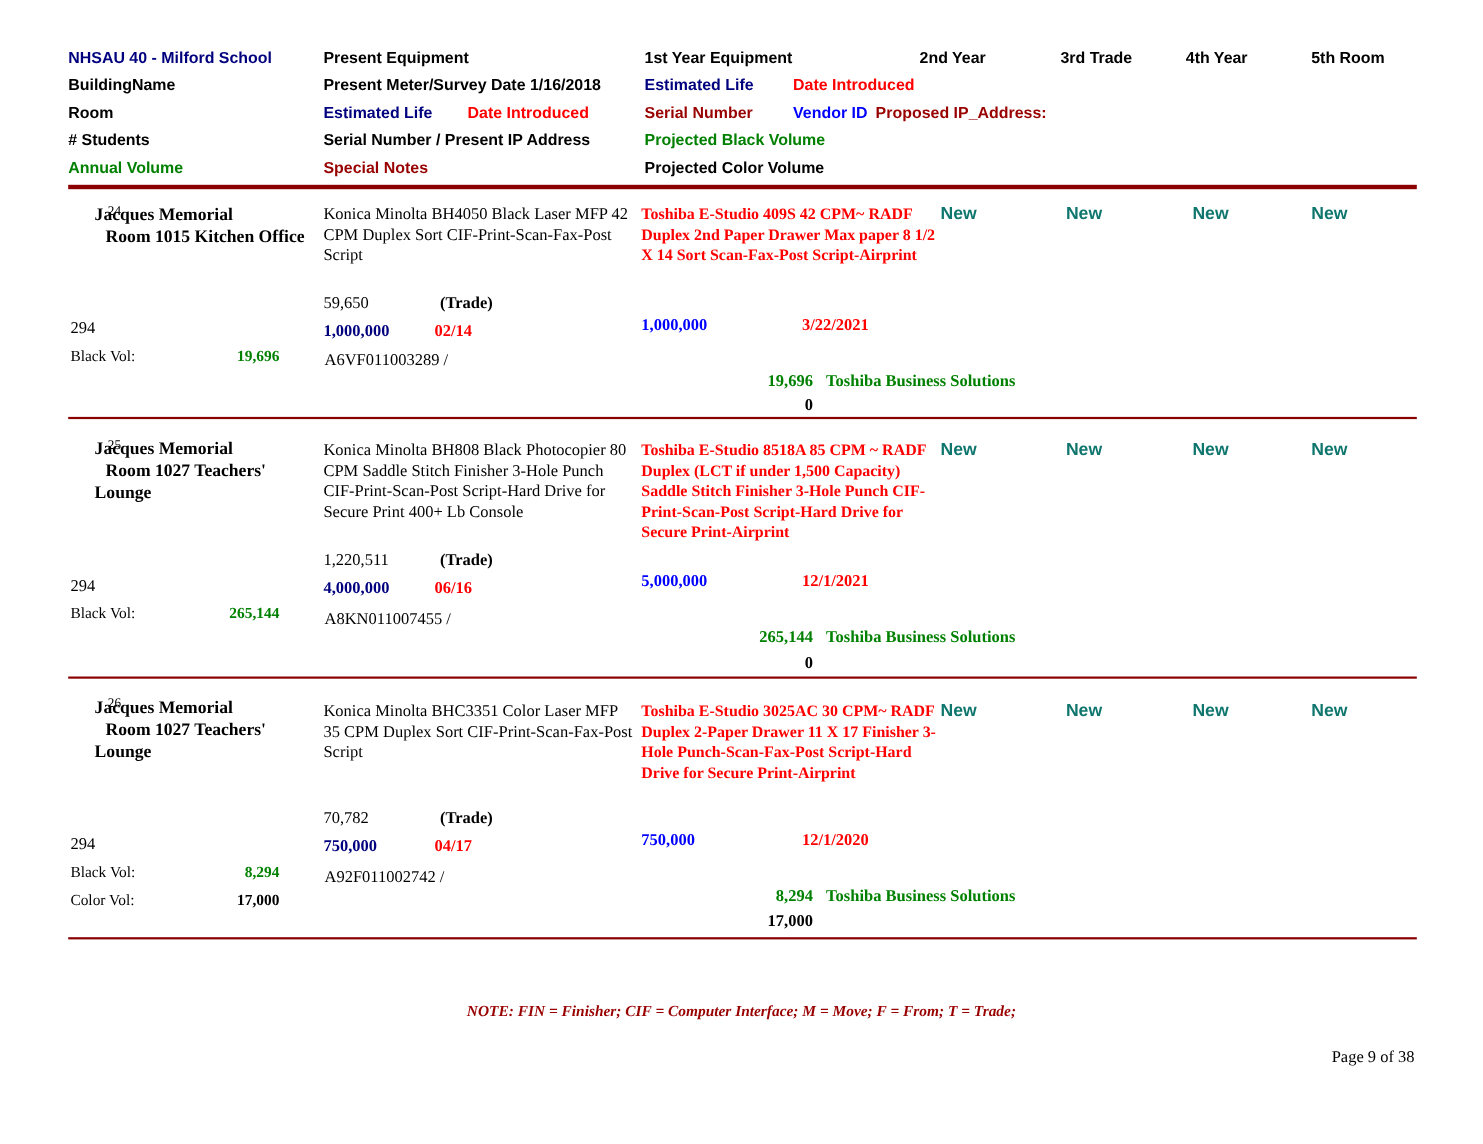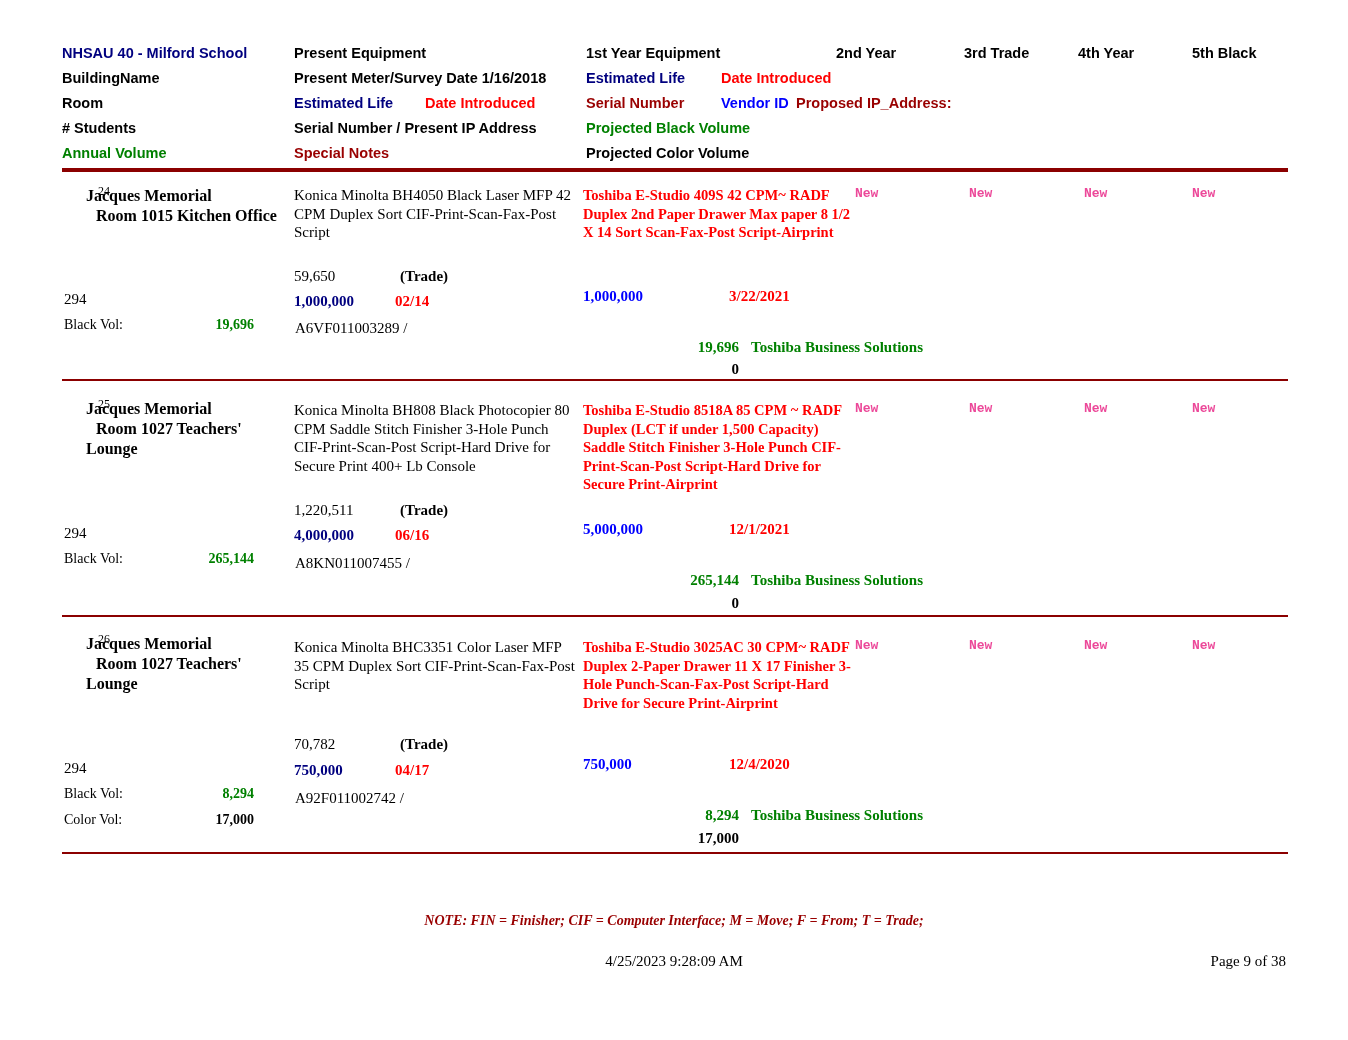--- a/index.html
+++ b/index.html
@@ -194,24 +194,24 @@
     left: 521px;
     width: 240px;
     font-size: 15px;
     font-weight: bold;
   }
   .fy-color .cv { position: absolute; left: 80px; width: 76px; text-align: right; color: #000000; }
 
   
   .yr {
     position: absolute;
-    font-size: 13px;
-    font-weight: bold;
-    color: #ec4899;
-    font-family: Liberation Mono, monospace;
+    font-size: 16px;
+    font-weight: bold;
+    color: #0f766e;
+    font-family: Liberation Sans, sans-serif;
   }
   .yr-2 { left: 793px; }
   .yr-3 { left: 907px; }
   .yr-4 { left: 1022px; }
   .yr-5 { left: 1130px; }
 
   
   .footer-note {
     position: absolute;
     left: 0;
@@ -246,21 +246,21 @@
 
   <div class="header">
 
     <div class="hrow r0">
       <span class="hx-a c-navy">NHSAU 40 - Milford School</span>
       <span class="hx-b c-black">Present Equipment</span>
       <span class="hx-c c-black">1st Year Equipment</span>
       <span class="hx-d c-black">2nd Year</span>
       <span class="hx-e c-black">3rd Trade</span>
       <span class="hx-f c-black">4th Year</span>
-      <span class="hx-g c-black">5th Black</span>
+      <span class="hx-g c-black">5th Room</span>
     </div>
 
     <div class="hrow r1">
       <span class="hx-a c-black">BuildingName</span>
       <span class="hx-b c-black">Present Meter/Survey Date 1/16/2018</span>
       <span class="hx-c c-navy">Estimated Life</span>
       <span class="hx-c2 c-red">Date Introduced</span>
     </div>
 
     <div class="hrow r2">
@@ -400,35 +400,34 @@
     </div>
     <div class="pe-life" style="top:130px;">
       <span class="l1">750,000</span>
       <span class="l2">04/17</span>
     </div>
     <div class="pe-serial" style="top:158px;">A92F011002742 /</div>
 
     <div class="col-first" style="top:6px;">Toshiba E-Studio 3025AC 30 CPM~ RADF Duplex 2-Paper Drawer 11 X 17 Finisher 3-Hole Punch-Scan-Fax-Post Script-Hard Drive for Secure Print-Airprint</div>
     <div class="fy-life" style="top:124px;">
       <span class="f1">750,000</span>
-      <span class="f2">12/4/2020</span>
+      <span class="f2">12/1/2020</span>
     </div>
     <div class="fy-black" style="top:175px;">
       <span class="b1">8,294</span>
       <span class="b2">Toshiba Business Solutions</span>
     </div>
     <div class="fy-color" style="top:198px;">
       <span class="cv">17,000</span>
     </div>
 
     <span class="yr yr-2" style="top:6px;">New</span>
     <span class="yr yr-3" style="top:6px;">New</span>
     <span class="yr yr-4" style="top:6px;">New</span>
     <span class="yr yr-5" style="top:6px;">New</span>
   </div>
 
   <div class="rule-thin" style="top:852px;"></div>
 
   <div class="footer-note" style="top:911px;">NOTE: FIN = Finisher; CIF = Computer Interface; M = Move; F = From; T = Trade;</div>
-  <div class="footer-date" style="top:953px;">4/25/2023 9:28:09 AM</div>
   <div class="footer-page" style="top:953px;">Page 9 of 38</div>
 
 </div>
 
 </body></html>

